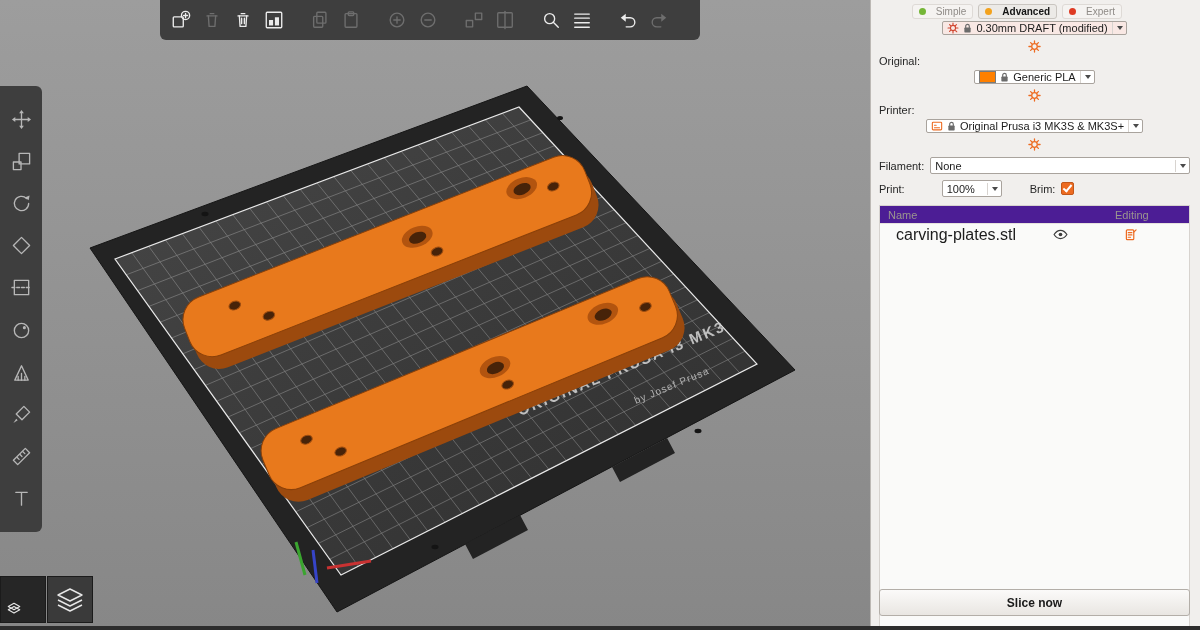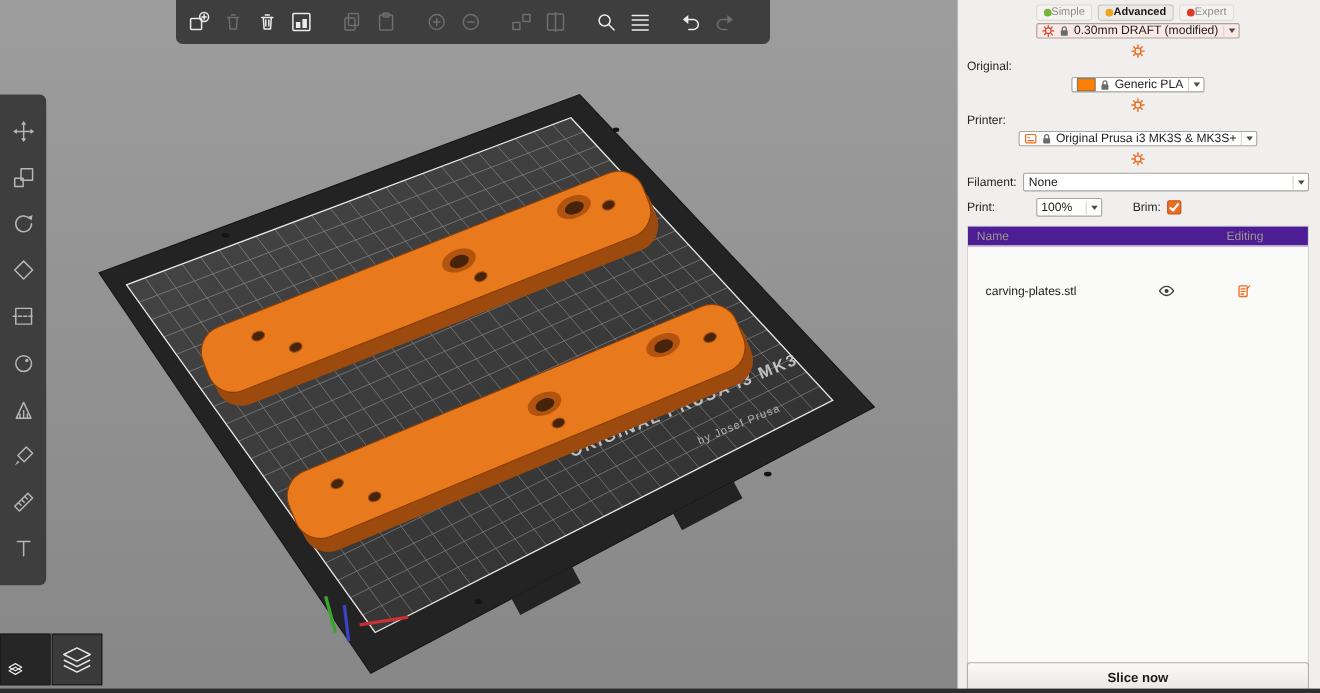--- a/index.html
+++ b/index.html
@@ -44,21 +44,21 @@
         display:flex;align-items:flex-end;justify-content:flex-start;padding:4px;color:#e6e6e6;}
   .vbtn.preview{background:#3a3a3a;align-items:center;justify-content:center;}
   .vbtn svg *{stroke:currentColor;fill:none;stroke-width:1.4;stroke-linejoin:round;}
   
   .right-panel{
     position:absolute;left:870px;top:0;width:330px;height:630px;
     background:#f1efed;border-left:1px solid #bcb8b4;box-sizing:border-box;
     padding:2px 10px 0 8px;font-size:11px;color:#262626;
   }
   .mode-row{display:flex;justify-content:flex-end;gap:5px;margin:2px 68px 2px 0;}
-  .chip{display:flex;align-items:center;gap:0;font-size:10px;color:#8f8b87;
+  .chip{display:flex;align-items:center;gap:10px;font-size:10px;color:#8f8b87;
         background:#f5f3f1;border:1px solid #dedad6;border-radius:3px;padding:0 6px;height:13px;}
   .chip.active{color:#141414;font-weight:bold;background:#eceae7;border-color:#c9c5c0;}
   .dot{width:7px;height:7px;border-radius:50%;}
   .dot.simple{background:var(--mode_simple,#75B637);}
   .dot.advanced{background:var(--mode_advanced,#F3A21D);}
   .dot.expert{background:var(--mode_expert,#DE3A23);}
   .sec-label{font-size:11px;line-height:11px;margin:3px 0 3px;}
   .preset-row{display:flex;align-items:center;gap:4px;flex-direction:column;}
   .combo{flex:1;height:17px;background:#fff;border:1px solid #a9a39d;border-radius:2px;
          display:flex;align-items:center;gap:4px;padding:0 3px 0 4px;box-sizing:border-box;min-width:0;color:#1c1c1c;}
@@ -75,25 +75,25 @@
   .swatch{width:15px;height:10px;background:var(--filament,#FF8000);border:1px solid #7a7a7a;flex:0 0 auto;}
   .inline-row{display:flex;align-items:center;gap:6px;margin-top:6px;}
   .checkbox{width:13px;height:13px;background:var(--accent,#ED6B21);border:1px solid #c2571a;border-radius:2px;
             box-sizing:border-box;display:flex;align-items:center;justify-content:center;}
   .checkbox::after{content:"";width:3px;height:7px;border:solid #fff;border-width:0 2px 2px 0;transform:rotate(40deg);margin-top:-2px;}
   .object-list{margin-top:8px;background:#fafaf9;border:1px solid #d7d3cf;height:428px;box-sizing:border-box;}
   .list-header{display:flex;align-items:center;font-size:11px;color:#9b968f;height:17px;
                border-bottom:1px solid #e6e2de;background:#4c1d95;padding:0 4px;gap:16px;}
   .col-name{flex:1;padding-left:4px;}
   .col-edit{width:110px;padding-left:40px;box-sizing:border-box;}
-  .list-row{display:flex;align-items:center;font-size:11px;color:#1c1c1c;height:21px;padding:0 4px;margin-top:30px;}
+  .list-row{display:flex;align-items:center;font-size:16px;color:#1c1c1c;height:21px;padding:0 4px;}
   .row-name{flex:1;padding-left:12px;white-space:nowrap;overflow:hidden;}
   .eye-col{width:30px;display:flex;justify-content:center;color:#3c3c3c;}
   .edit-col{width:110px;padding-left:50px;box-sizing:border-box;display:flex;color:var(--accent,#ED6B21);}
-  .slice-btn{position:absolute;left:8px;right:10px;bottom:1px;height:25px;
+  .slice-btn{position:absolute;left:8px;right:10px;bottom:14px;height:25px;
              background:linear-gradient(#fbfaf9,#e9e6e2);border:1px solid #b3aea8;border-radius:3px;
              display:flex;align-items:center;justify-content:center;font-size:12px;font-weight:bold;color:#1a1a1a;cursor:pointer;}
   .bottom-strip{position:absolute;left:0;top:626px;width:1200px;height:4px;background:#2d2d2d;z-index:9;}
 </style>
 </head>
 <body>
 
 <div class="viewport">
   <svg class="scene" width="870" height="630" viewBox="0 0 870 630">
     <defs>

